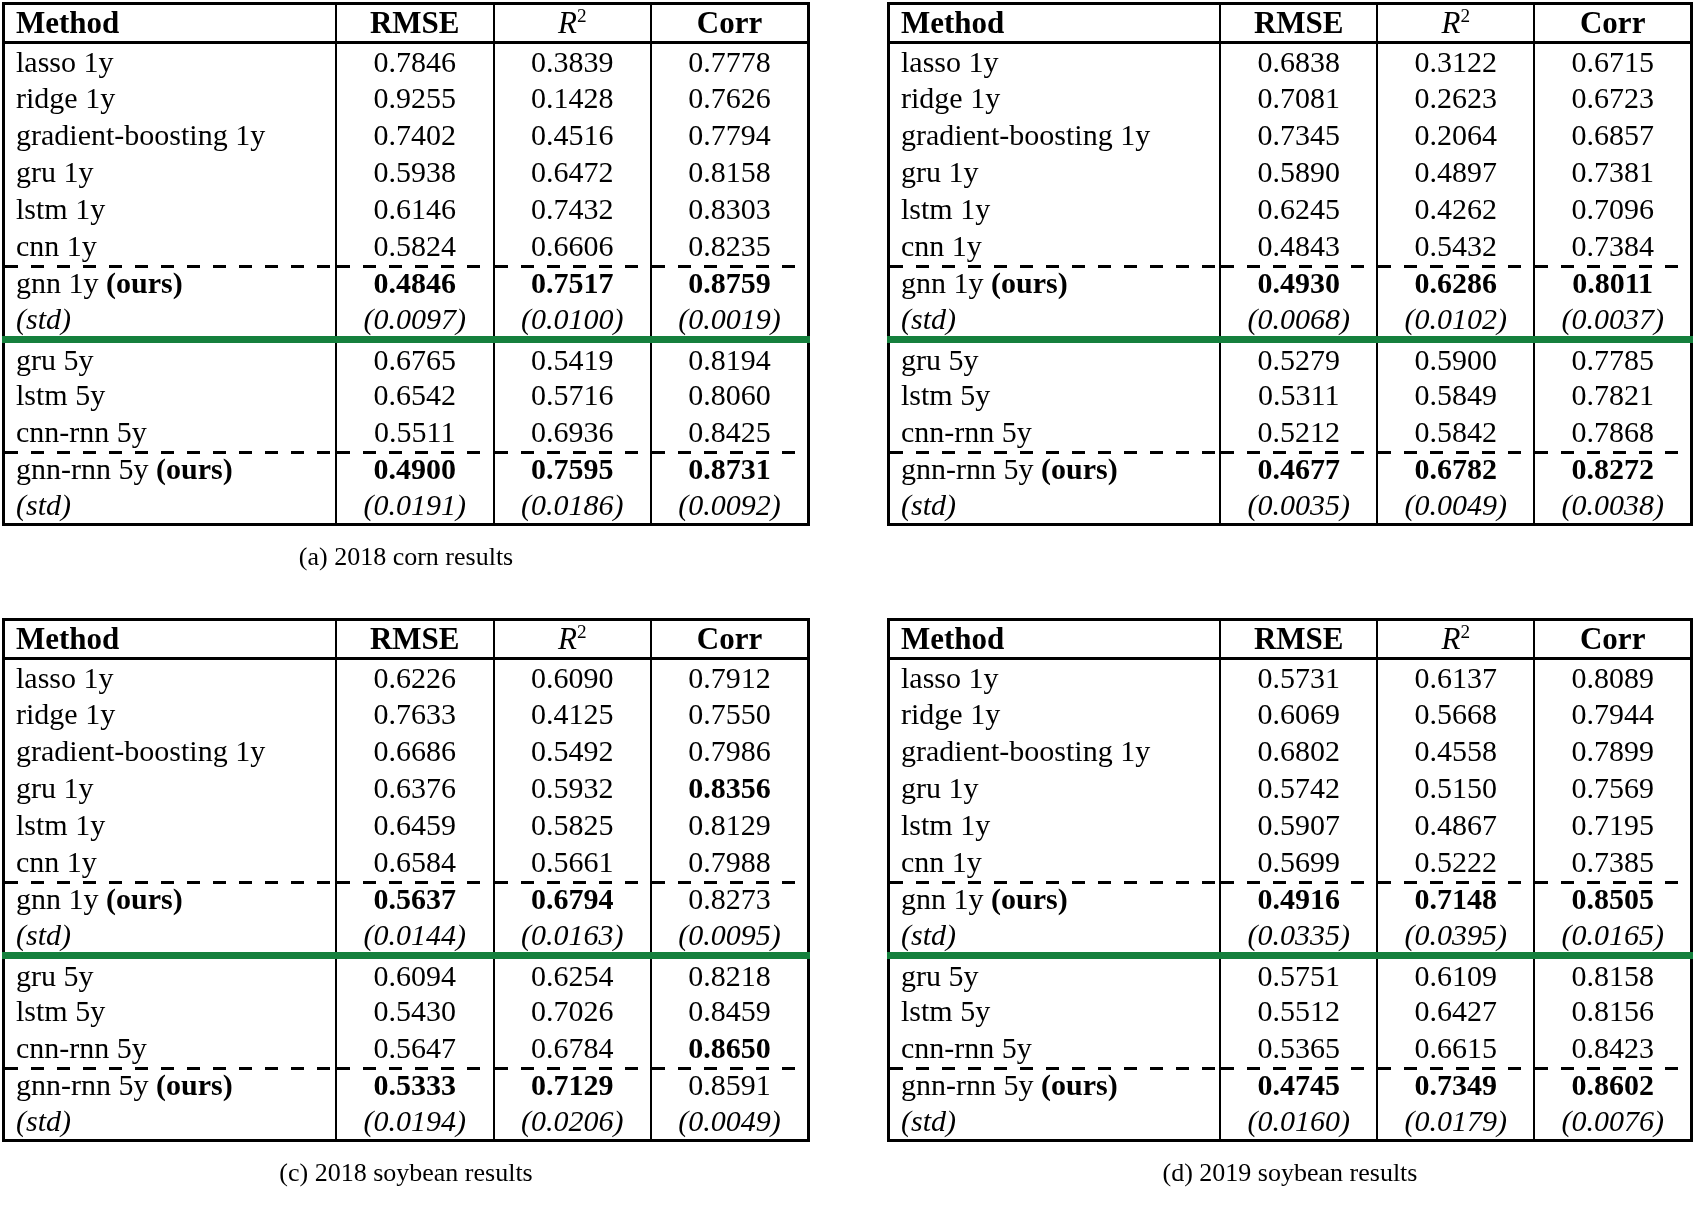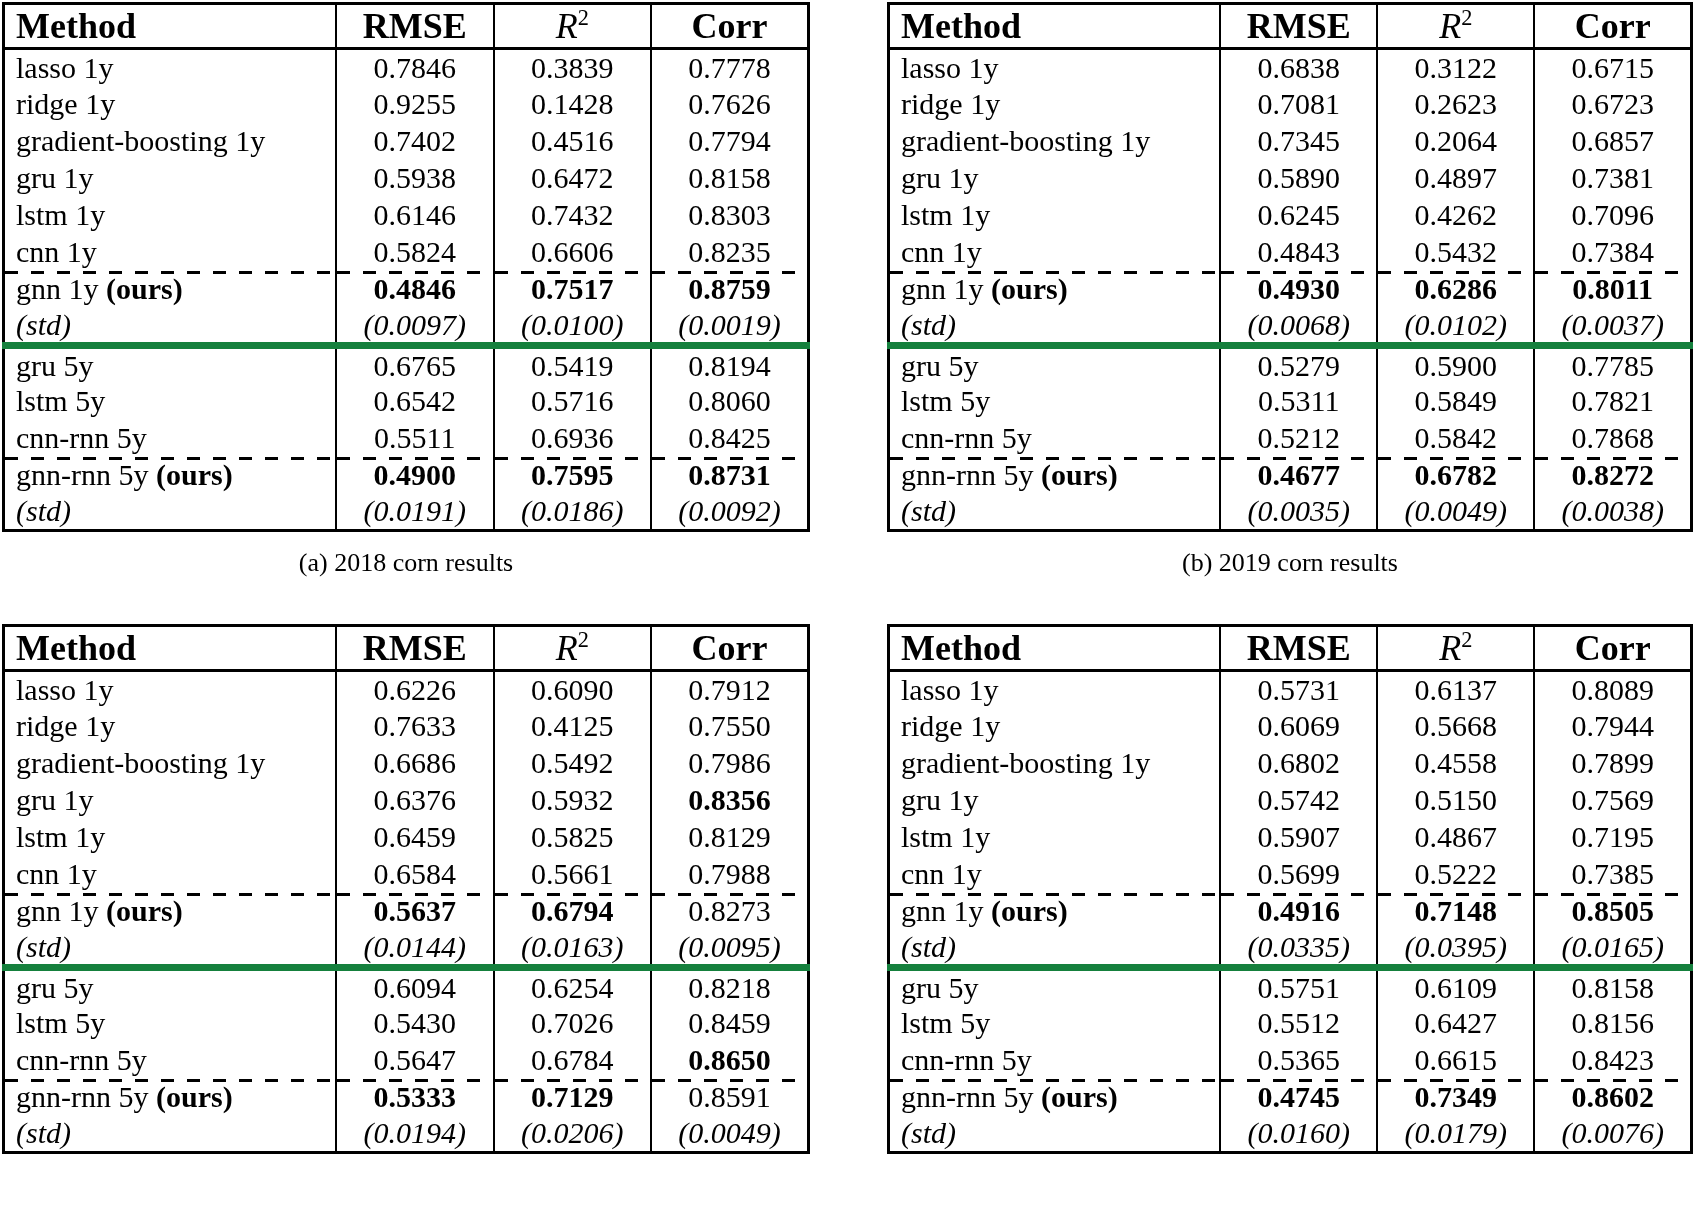--- a/index.html
+++ b/index.html
@@ -31,21 +31,21 @@
     border-left: 2px solid #000;
     vertical-align: middle;
     white-space: nowrap;
     overflow: hidden;
   }
   th:first-child, td:first-child { border-left: none; }
   thead th {
     border-bottom: 3px solid #000;
     font-weight: bold;
     text-align: center;
-    font-size: 36px;
+    font-size: 31px;
   }
   th.method-cell, td.method-cell { text-align: left; padding-left: 11px; }
   td.value-cell { text-align: center; }
   td.bold { font-weight: bold; }
   tr.std-row { font-style: italic; }
   tr.sep-solid > td { border-top: 7px solid #15803d; }
   tr.sep-dashed > td {
     background-image: repeating-linear-gradient(to right, #000 0px, #000 13px, transparent 13px, transparent 26px);
     background-size: 100% 3px;
     background-repeat: no-repeat;
@@ -255,21 +255,20 @@
             <td class="value-cell bold">0.8272</td>
           </tr>
           <tr class="std-row">
             <td class="method-cell">(std)</td>
             <td class="value-cell">(0.0035)</td>
             <td class="value-cell">(0.0049)</td>
             <td class="value-cell">(0.0038)</td>
           </tr>
         </tbody>
     </table>
-    <figcaption class="caption">(b) 2019 corn results</figcaption>
   </figure>
 
   <figure class="panel">
     <table class="results">
       <colgroup>
           <col class="c-method">
           <col class="c-num">
           <col class="c-num">
           <col class="c-num">
         </colgroup>
@@ -355,20 +354,21 @@
             <td class="value-cell">0.8591</td>
           </tr>
           <tr class="std-row">
             <td class="method-cell">(std)</td>
             <td class="value-cell">(0.0194)</td>
             <td class="value-cell">(0.0206)</td>
             <td class="value-cell">(0.0049)</td>
           </tr>
         </tbody>
     </table>
+    <figcaption class="caption">(c) 2018 soybean results</figcaption>
   </figure>
 
   <figure class="panel">
     <table class="results">
       <colgroup>
           <col class="c-method">
           <col class="c-num">
           <col class="c-num">
           <col class="c-num">
         </colgroup>
@@ -454,15 +454,16 @@
             <td class="value-cell bold">0.8602</td>
           </tr>
           <tr class="std-row">
             <td class="method-cell">(std)</td>
             <td class="value-cell">(0.0160)</td>
             <td class="value-cell">(0.0179)</td>
             <td class="value-cell">(0.0076)</td>
           </tr>
         </tbody>
     </table>
+    <figcaption class="caption">(d) 2019 soybean results</figcaption>
   </figure>
 
 </div>
 
 </body></html>

